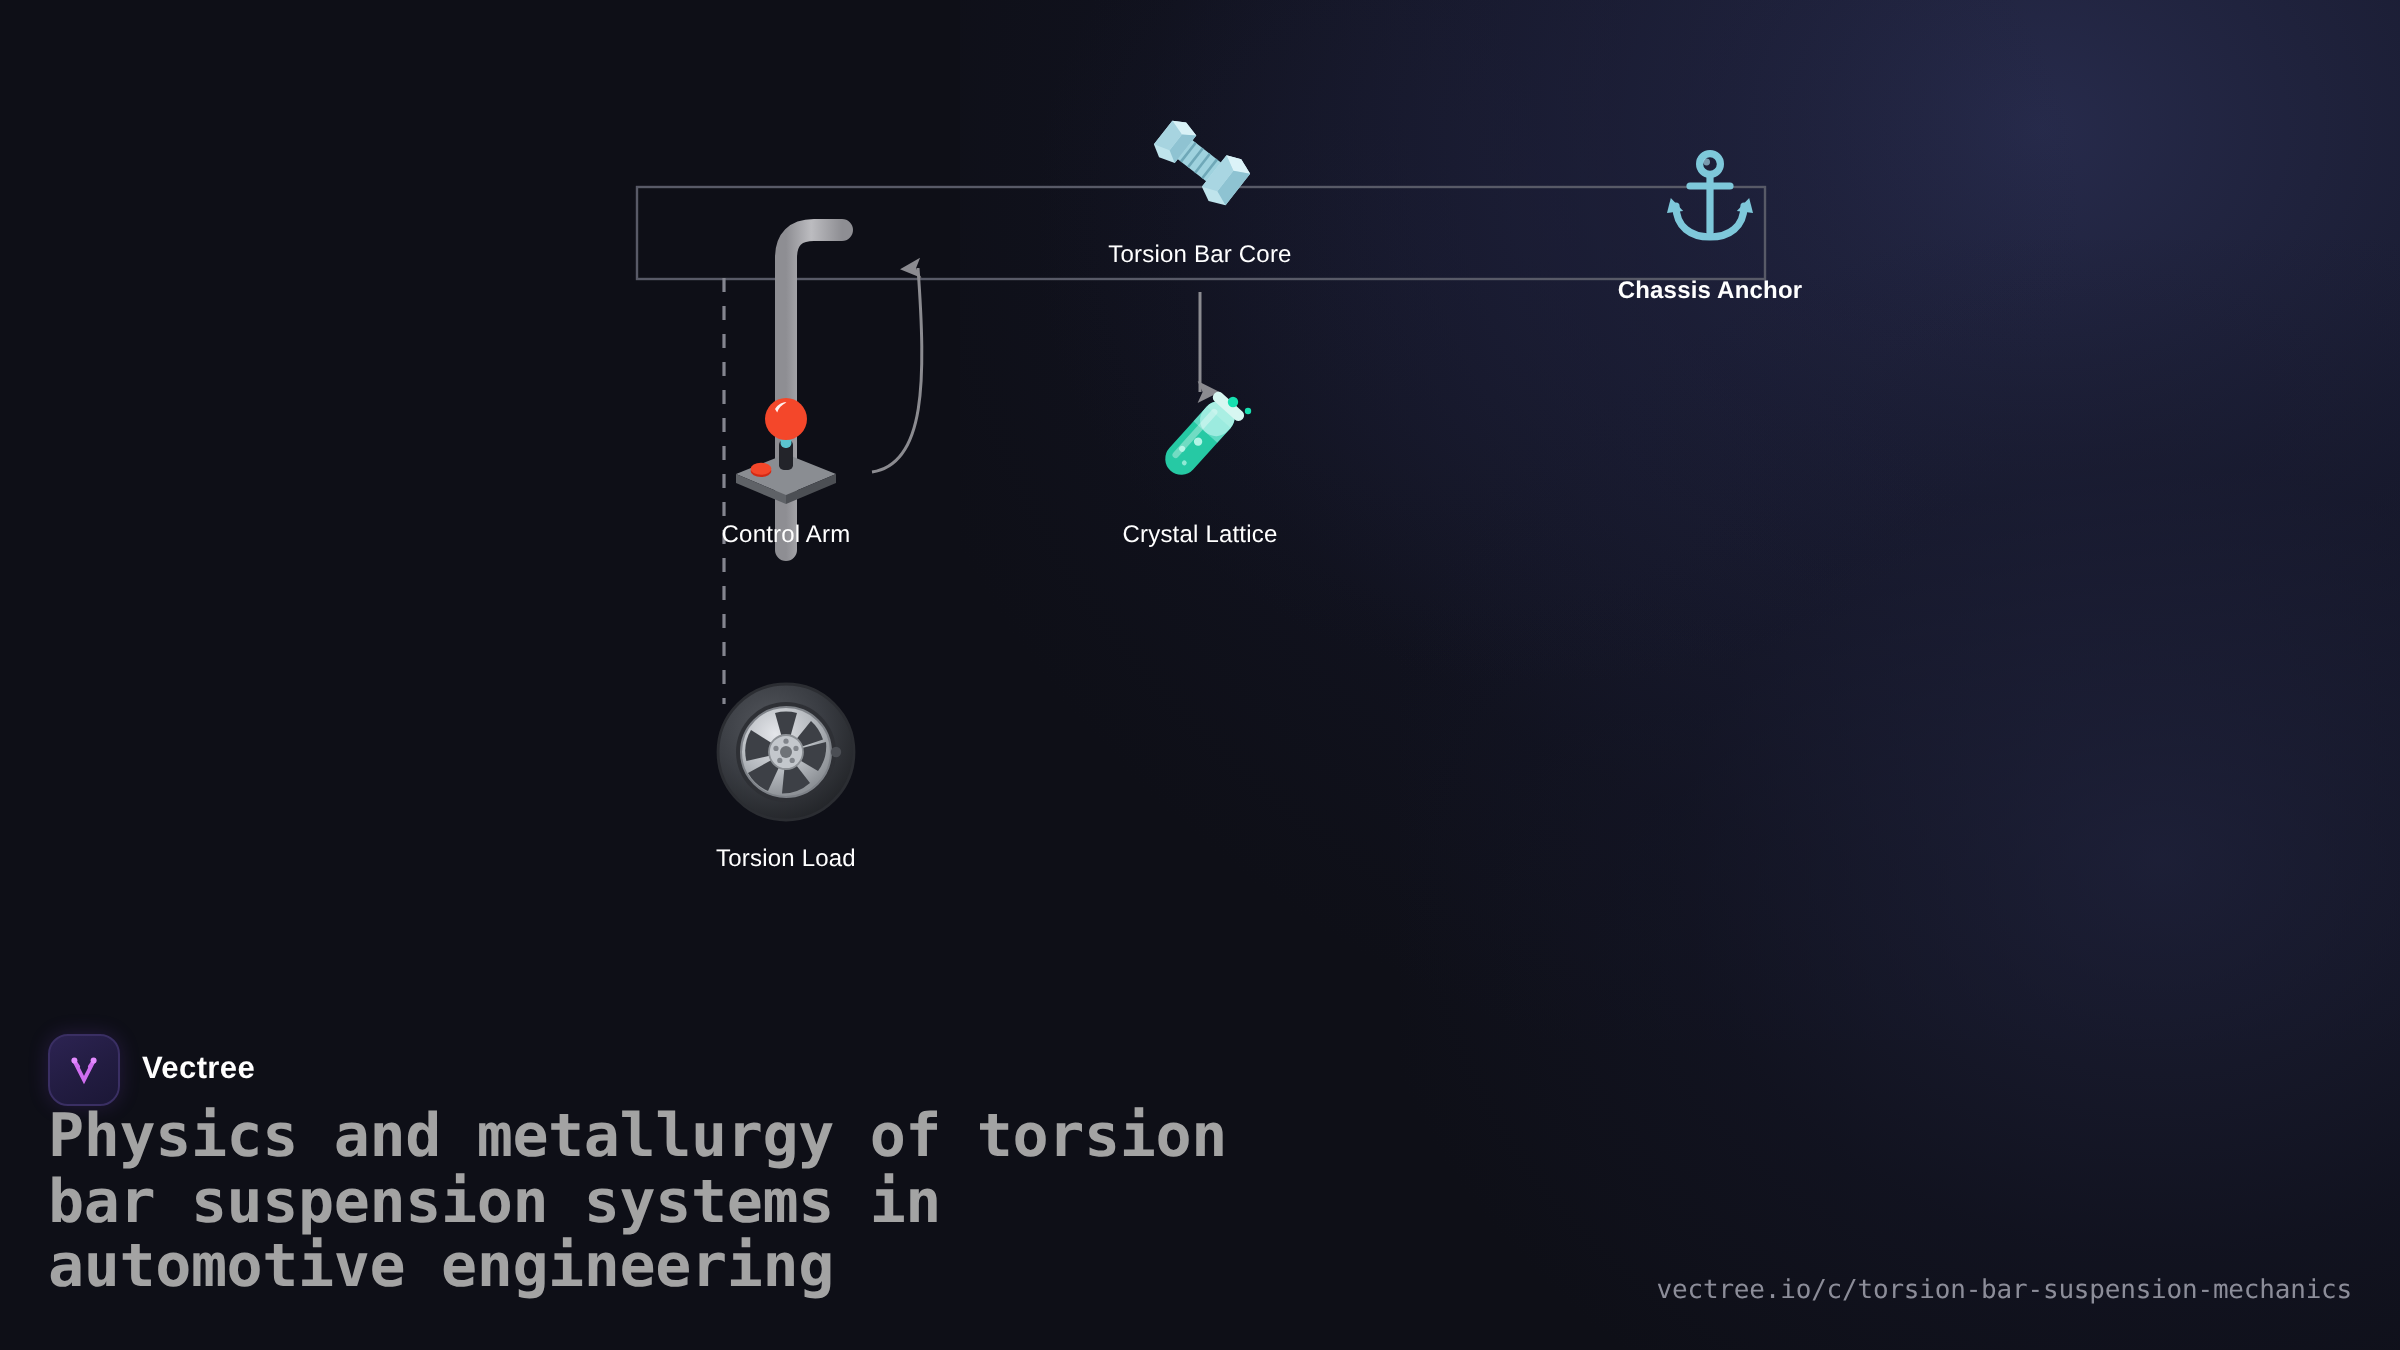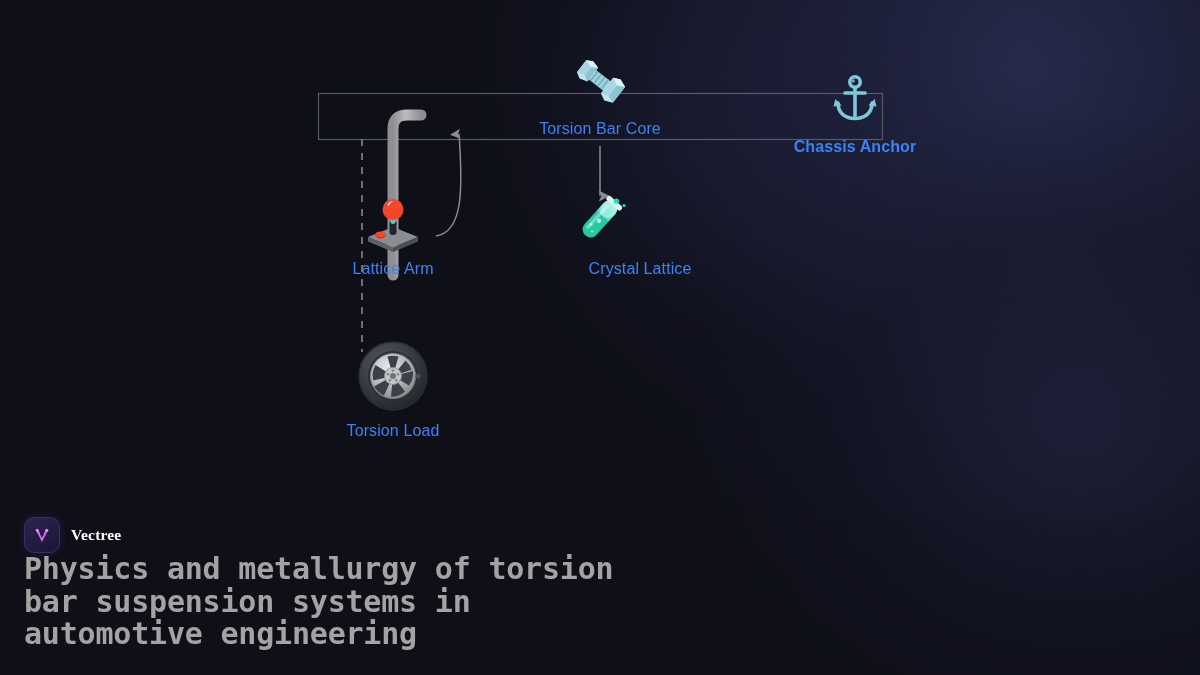--- a/index.html
+++ b/index.html
@@ -81,23 +81,23 @@
   }
   .node-icon {
     position: absolute;
     transform: translate(-50%, -50%);
     line-height: 0;
   }
   .node-label {
     position: absolute;
     transform: translate(-50%, 0);
     white-space: nowrap;
-    color: #3b82f6;
+    color: #ffffff;
     font-family: "Liberation Sans", sans-serif;
-    font-size: 16px;
+    font-size: 12px;
     letter-spacing: 0.1px;
   }
 
   
   #footer {
     position: absolute;
     left: 0;
     bottom: 0;
     width: 1200px;
     height: 180px;
@@ -116,21 +116,21 @@
     border-radius: 10px;
     background: linear-gradient(150deg, #2c2352 0%, #221c41 55%, #1b1736 100%);
     border: 1px solid #3a2f63;
     display: flex;
     align-items: center;
     justify-content: center;
     box-shadow: 0 0 10px rgba(120,70,200,0.22);
   }
   #brand-name {
     color: #ffffff;
-    font-family: Liberation Serif, serif;
+    font-family: Liberation Sans, sans-serif;
     font-size: 15.5px;
     font-weight: bold;
     letter-spacing: 0.2px;
   }
   #headline {
     position: absolute;
     left: 24px;
     top: 58px;
     width: 1000px;
     color: #a3a3a3;
@@ -255,21 +255,21 @@
 
           <rect x="26.5" y="26" width="7" height="15" rx="2.4" fill="#23242a"></rect>
           <rect x="27.3" y="22" width="5.4" height="8" rx="2.4" fill="#5bc4cf"></rect>
 
           <circle cx="30" cy="15.5" r="10.5" fill="#f4472a"></circle>
           <path d="M30,5 A10.5,10.5 0 0,0 20.3,19.5 A10.5,10.5 0 0,1 30,5 Z" fill="#ff6a4d"></path>
           <path d="M24.5,10.5 C26,8.2 28.3,7 30.2,7.2 C27.8,8.5 26.2,10 25.6,12.2 Z" fill="#ffffff" opacity="0.92"></path>
           <path d="M38.3,9.5 A10.5,10.5 0 0,1 33.5,25.3 A10.5,10.5 0 0,0 38.3,9.5 Z" fill="#c9230f" opacity="0.55"></path>
         </svg>
       </div>
-      <div class="node-label" style="left:0px; top:36px;">Lattice Arm</div>
+      <div class="node-label" style="left:0px; top:36px;">Control Arm</div>
     </div>
 
     <div class="node" style="left:600px; top:219px;">
       <div class="node-icon">
         <svg width="64" height="64" viewBox="0 0 64 64">
           <g transform="rotate(42 32 32)">
 
             <rect x="24" y="10" width="16" height="44" rx="8" fill="#26c9a4"></rect>
             <rect x="24" y="10" width="16" height="18" rx="8" fill="#b9f3ea" opacity="0.9"></rect>
             <rect x="24" y="18" width="16" height="10" fill="#8fe8dc" opacity="0.55"></rect>
@@ -280,21 +280,21 @@
 
             <circle cx="32.5" cy="34" r="2.1" fill="#d6fff6" opacity="0.8"></circle>
             <circle cx="29" cy="42" r="1.5" fill="#d6fff6" opacity="0.7"></circle>
             <circle cx="34.5" cy="46.5" r="1.2" fill="#d6fff6" opacity="0.6"></circle>
           </g>
 
           <circle cx="48.5" cy="14" r="2.6" fill="#17e0b0"></circle>
           <circle cx="56" cy="18.5" r="1.6" fill="#17e0b0"></circle>
         </svg>
       </div>
-      <div class="node-label" style="left:0px; top:41px;margin-left:40px;">Crystal Lattice</div>
+      <div class="node-label" style="left:0px; top:41px;">Crystal Lattice</div>
     </div>
 
     <div class="node" style="left:393px; top:376px;">
       <div class="node-icon">
         <svg width="72" height="72" viewBox="0 0 72 72">
           <defs>
             <radialGradient id="tireG" cx="38%" cy="32%" r="72%">
               <stop offset="0%" stop-color="#53565c"></stop>
               <stop offset="55%" stop-color="#3a3d43"></stop>
               <stop offset="100%" stop-color="#232529"></stop>
@@ -351,16 +351,17 @@
           <circle cx="14.8" cy="5.2" r="1.5" fill="#e48bff"></circle>
         </svg>
       </div>
       <div id="brand-name">Vectree</div>
     </div>
 
     <div id="headline">Physics and metallurgy of torsion
 bar suspension systems in
 automotive engineering</div>
 
+    <div id="url-text">vectree.io/c/torsion-bar-suspension-mechanics</div>
 
   </div>
 
 </div>
 
 </body></html>

